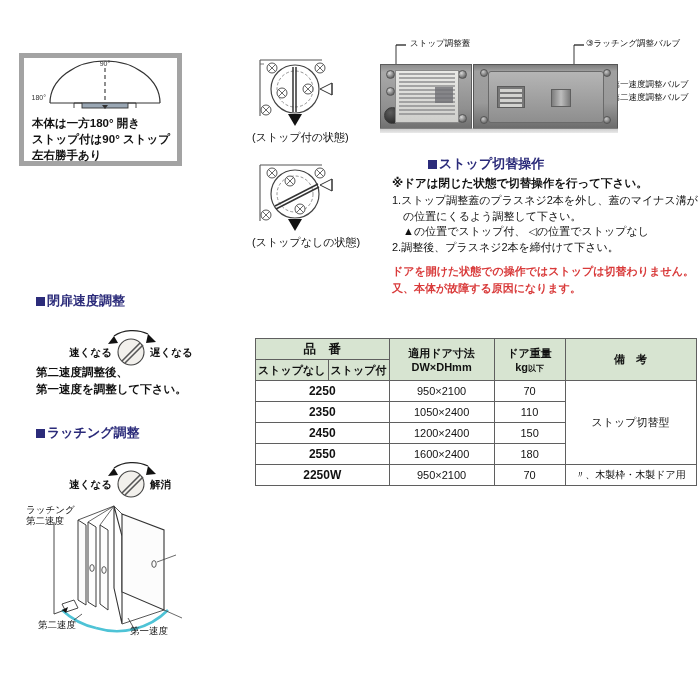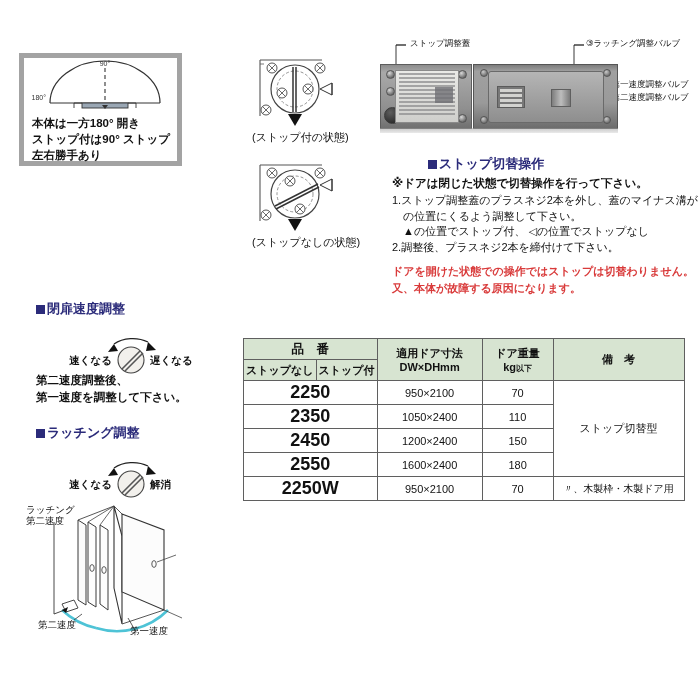--- a/index.html
+++ b/index.html
@@ -158,35 +158,35 @@
   .proc-line {
     font-size: 11px; color:#111; line-height: 1.42; white-space: nowrap;
   }
   .proc-line.indent { padding-left: 11px; }
   .warn {
     color: #d93b3b; font-size: 11px; line-height: 1.45;
     margin-top: 9px; white-space: nowrap; font-weight: bold;
   }
 
   
-  #close-speed { left: 36px; top: 300px; width: 200px; }
+  #close-speed { left: 36px; top: 292px; width: 200px; }
   #latching-adj { left: 36px; top: 424px; width: 200px; }
   .knob-row {
     position: relative;
     height: 42px;
     margin-top: 12px;
   }
   .knob-note {
     font-size: 11.5px; font-weight: bold; color:#111;
     line-height: 1.45; white-space: nowrap;
   }
 
   
   #spec-table {
-    left: 243px; top: 338px;
+    left: 255px; top: 338px;
     border-collapse: collapse;
     font-size: 11px;
     color: #111;
     padding-left: 48px;
   }
   #spec-table th, #spec-table td {
     border: 1px solid #5f5f5f;
     text-align: center;
     vertical-align: middle;
     padding: 1px 2px;
@@ -197,21 +197,21 @@
     font-weight: bold;
     height: 18px;
   }
   #spec-table tbody td { height: 18px; background:#fff; }
   .c-pn  { width: 112px; font-weight: bold; font-size: 12.5px; }
   .c-dim { width: 100px; }
   .c-wt  { width: 66px; }
   .c-rm  { width: 126px; }
   .sub   { font-weight: bold; font-size: 11px; }
   .smallunit { font-size: 8px; }
-  .pn-span { font-weight:bold; font-size:18px; }
+  .pn-span { font-weight:bold; font-size:12px; }
 
   
   #door-fig { left: 18px; top: 492px; width: 236px; height: 160px; }
   .fig-label {
     position:absolute; font-size:9.5px; color:#111; white-space:nowrap;
     line-height:1.2;
   }
   #fl-latch { left: 8px;  top: 12px; }
   #fl-sp2   { left: 20px; top: 127px; }
   #fl-sp1   { left: 112px;top: 133px; }

